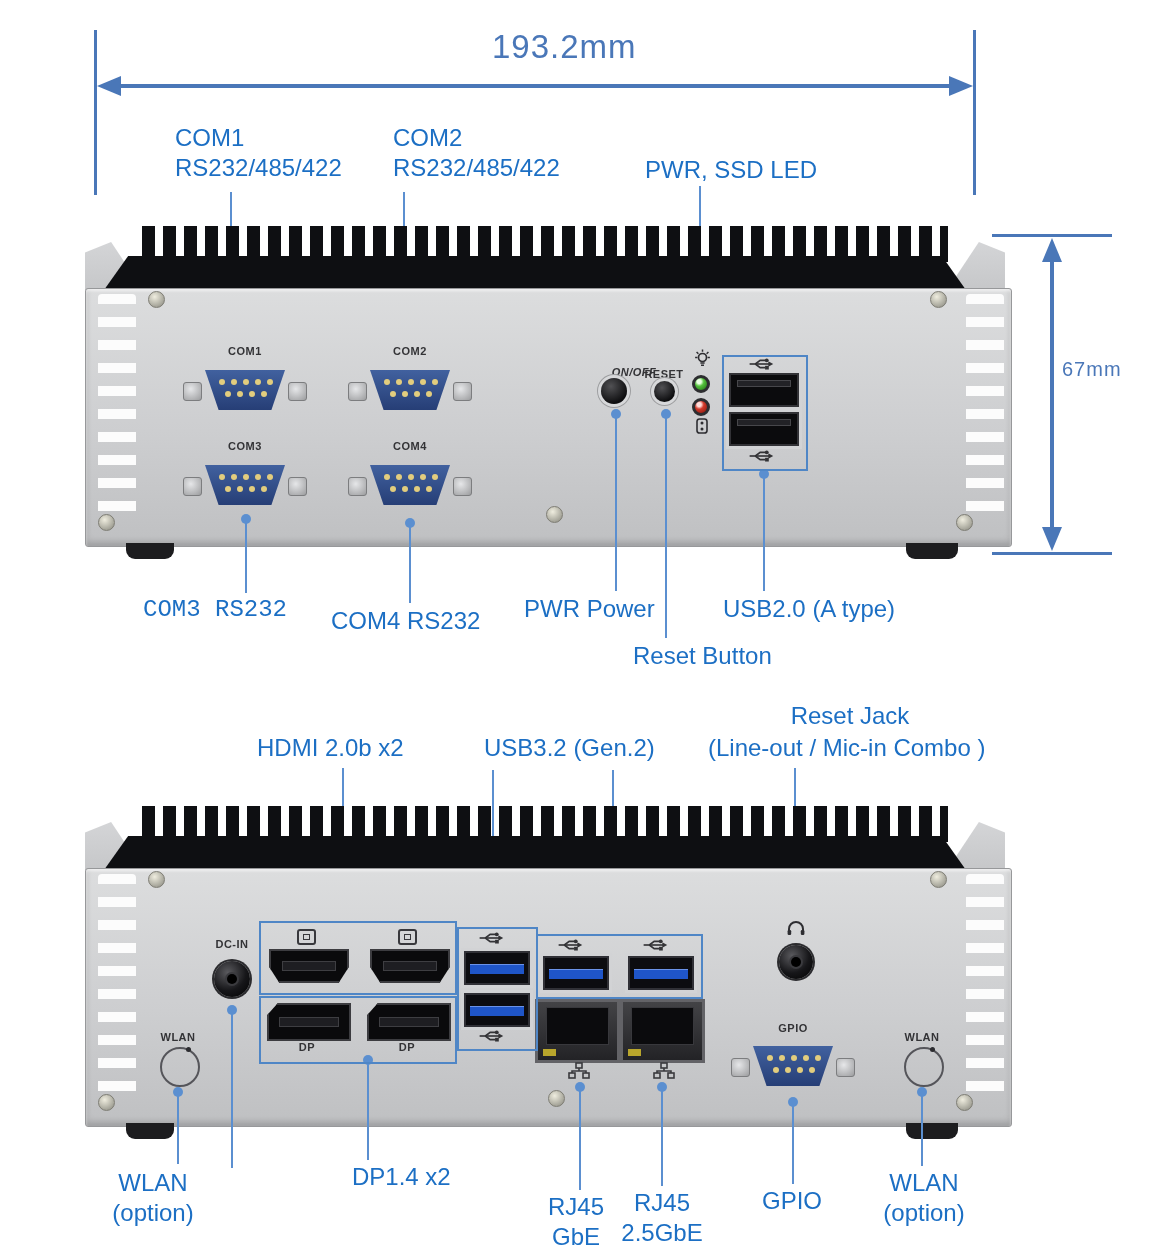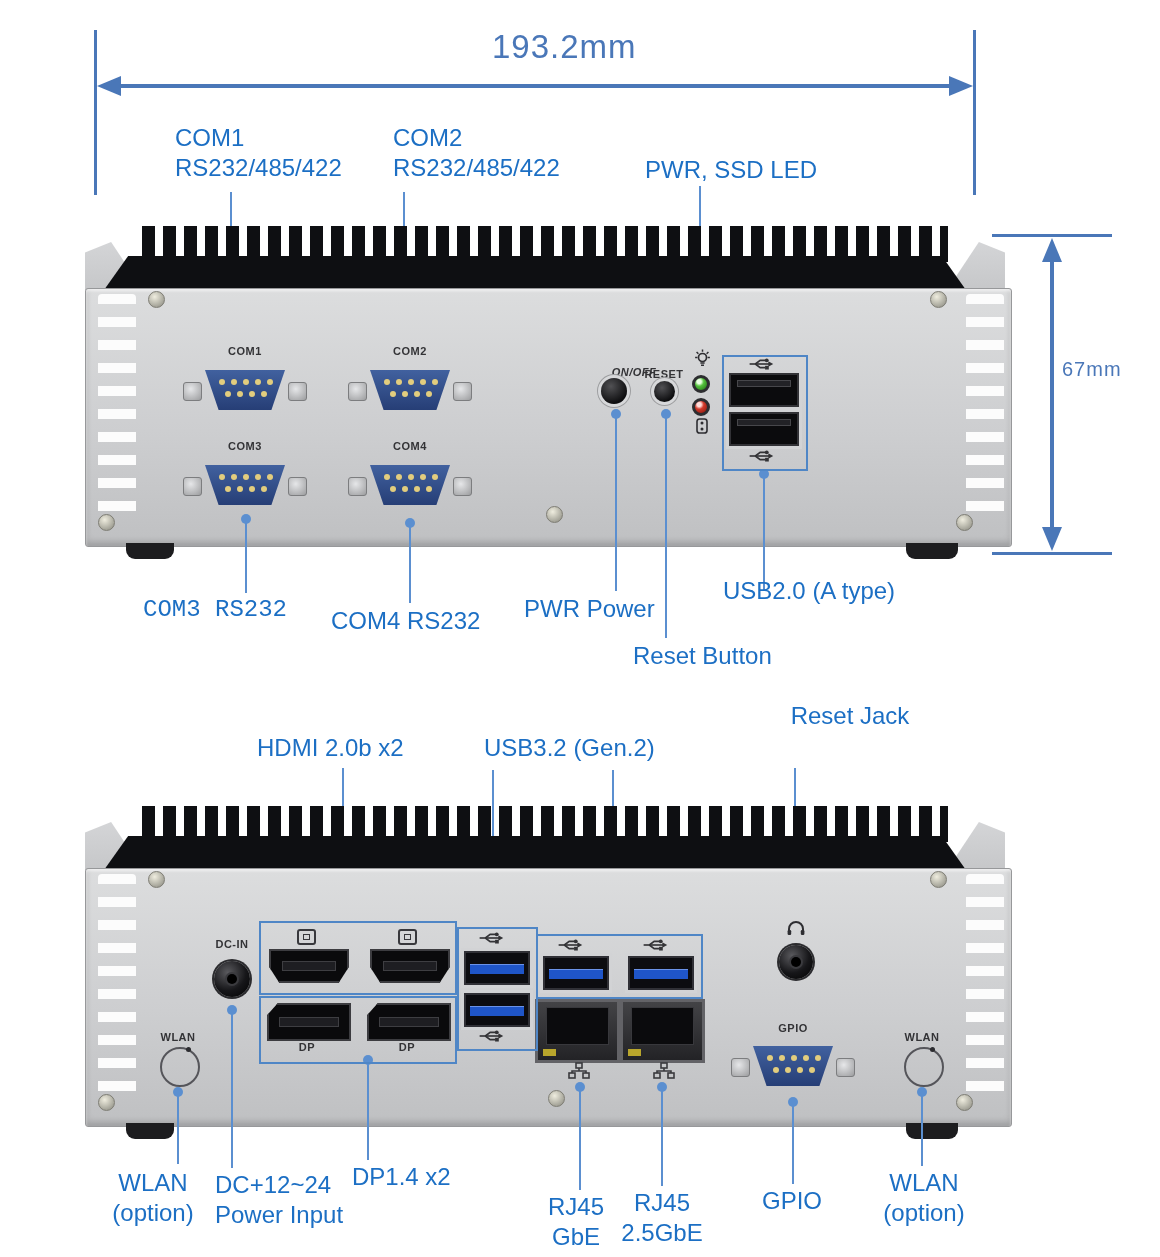--- a/index.html
+++ b/index.html
@@ -217,25 +217,26 @@
   <div class="dot" style="left:611px;top:409px;"></div>
   <div class="lead" style="left:615px;top:414px;height:177px;"></div>
   <div class="callout" style="left:524px;top:594px;">PWR Power</div>
 
   <div class="dot" style="left:661px;top:409px;"></div>
   <div class="lead" style="left:665px;top:414px;height:224px;"></div>
   <div class="callout" style="left:600px;top:641px;margin-left:33px;">Reset Button</div>
 
   <div class="dot" style="left:759px;top:469px;"></div>
   <div class="lead" style="left:763px;top:474px;height:117px;"></div>
-  <div class="callout" style="left:723px;top:576px;">USB2.0 (A type)</div>
+  <div class="callout" style="left:723px;top:594px;">USB2.0 (A type)</div>
 
   <div class="callout" style="left:257px;top:733px;">HDMI 2.0b x2</div>
   <div class="callout" style="left:484px;top:733px;">USB3.2 (Gen.2)</div>
   <div class="callout center" style="left:760px;top:701px;width:180px;">Reset Jack</div>
+  <div class="callout" style="left:708px;top:733px;">(Line-out / Mic-in Combo )</div>
 
   <div class="lead" style="left:342px;top:768px;height:148px;"></div>
   <div class="dot" style="left:338px;top:911px;"></div>
   <div class="lead" style="left:492px;top:770px;height:150px;"></div>
   <div class="dot" style="left:488px;top:915px;"></div>
   <div class="lead" style="left:612px;top:770px;height:150px;"></div>
   <div class="dot" style="left:608px;top:915px;"></div>
   <div class="lead" style="left:794px;top:768px;height:147px;"></div>
   <div class="dot" style="left:790px;top:910px;"></div>
 
@@ -374,24 +375,20 @@
 
   <div class="dot" style="left:173px;top:1087px;"></div>
   <div class="lead" style="left:177px;top:1092px;height:72px;"></div>
   <div class="callout center" style="left:86px;top:1168px;width:134px;">
     <div>WLAN</div>
     <div>(option)</div>
   </div>
 
   <div class="dot" style="left:227px;top:1005px;"></div>
   <div class="lead" style="left:231px;top:1010px;height:158px;"></div>
-  <div class="callout" style="left:215px;top:1170px;">
-    <div>DC+12~24</div>
-    <div>Power Input</div>
-  </div>
 
   <div class="dot" style="left:363px;top:1055px;"></div>
   <div class="lead" style="left:367px;top:1060px;height:100px;"></div>
   <div class="callout" style="left:352px;top:1162px;">DP1.4 x2</div>
 
   <div class="dot" style="left:575px;top:1082px;"></div>
   <div class="lead" style="left:579px;top:1087px;height:103px;"></div>
   <div class="callout center" style="left:534px;top:1192px;width:84px;">
     <div>RJ45</div>
     <div>GbE</div>

